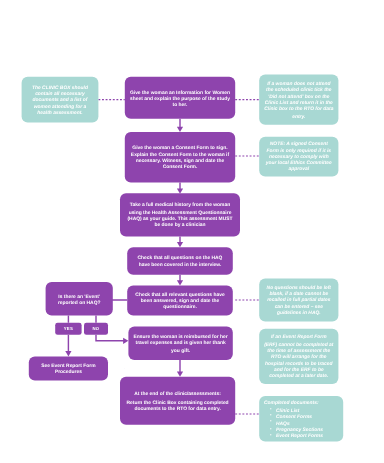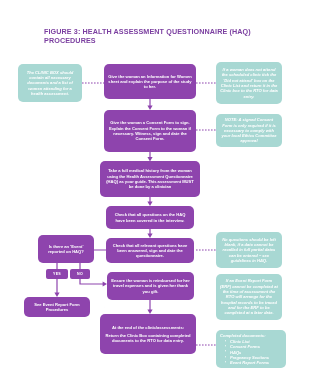--- a/index.html
+++ b/index.html
@@ -50,21 +50,20 @@
   .list li:before{content:"\25AA";position:absolute;left:-1px;top:-0.3px;font-size:3.4px;}
   svg.edges{position:absolute;left:0;top:0;width:298px;height:386px;z-index:1;}
   .arrowline{stroke:#8e44ad;stroke-width:1.2;fill:none;}
   .dotline{stroke:#8e44ad;stroke-width:1;fill:none;stroke-dasharray:1.6 1.4;}
 </style>
 </head>
 <body>
 
 <div id="page">
 
-  <div class="title">FIGURE 3: HEALTH ASSESSMENT QUESTIONNAIRE (HAQ) PROCEDURES</div>
 
   <svg class="edges" viewBox="0 0 298 386">
 
     <line class="dotline" x1="82" y1="83" x2="104" y2="83"></line>
 
     <line class="dotline" x1="196" y1="83" x2="216" y2="83"></line>
 
     <path class="arrowline" d="M150 99 L150 107"></path>
     <polygon fill="#8e44ad" points="150,110 147.4,105.6 152.6,105.6"></polygon>
 

